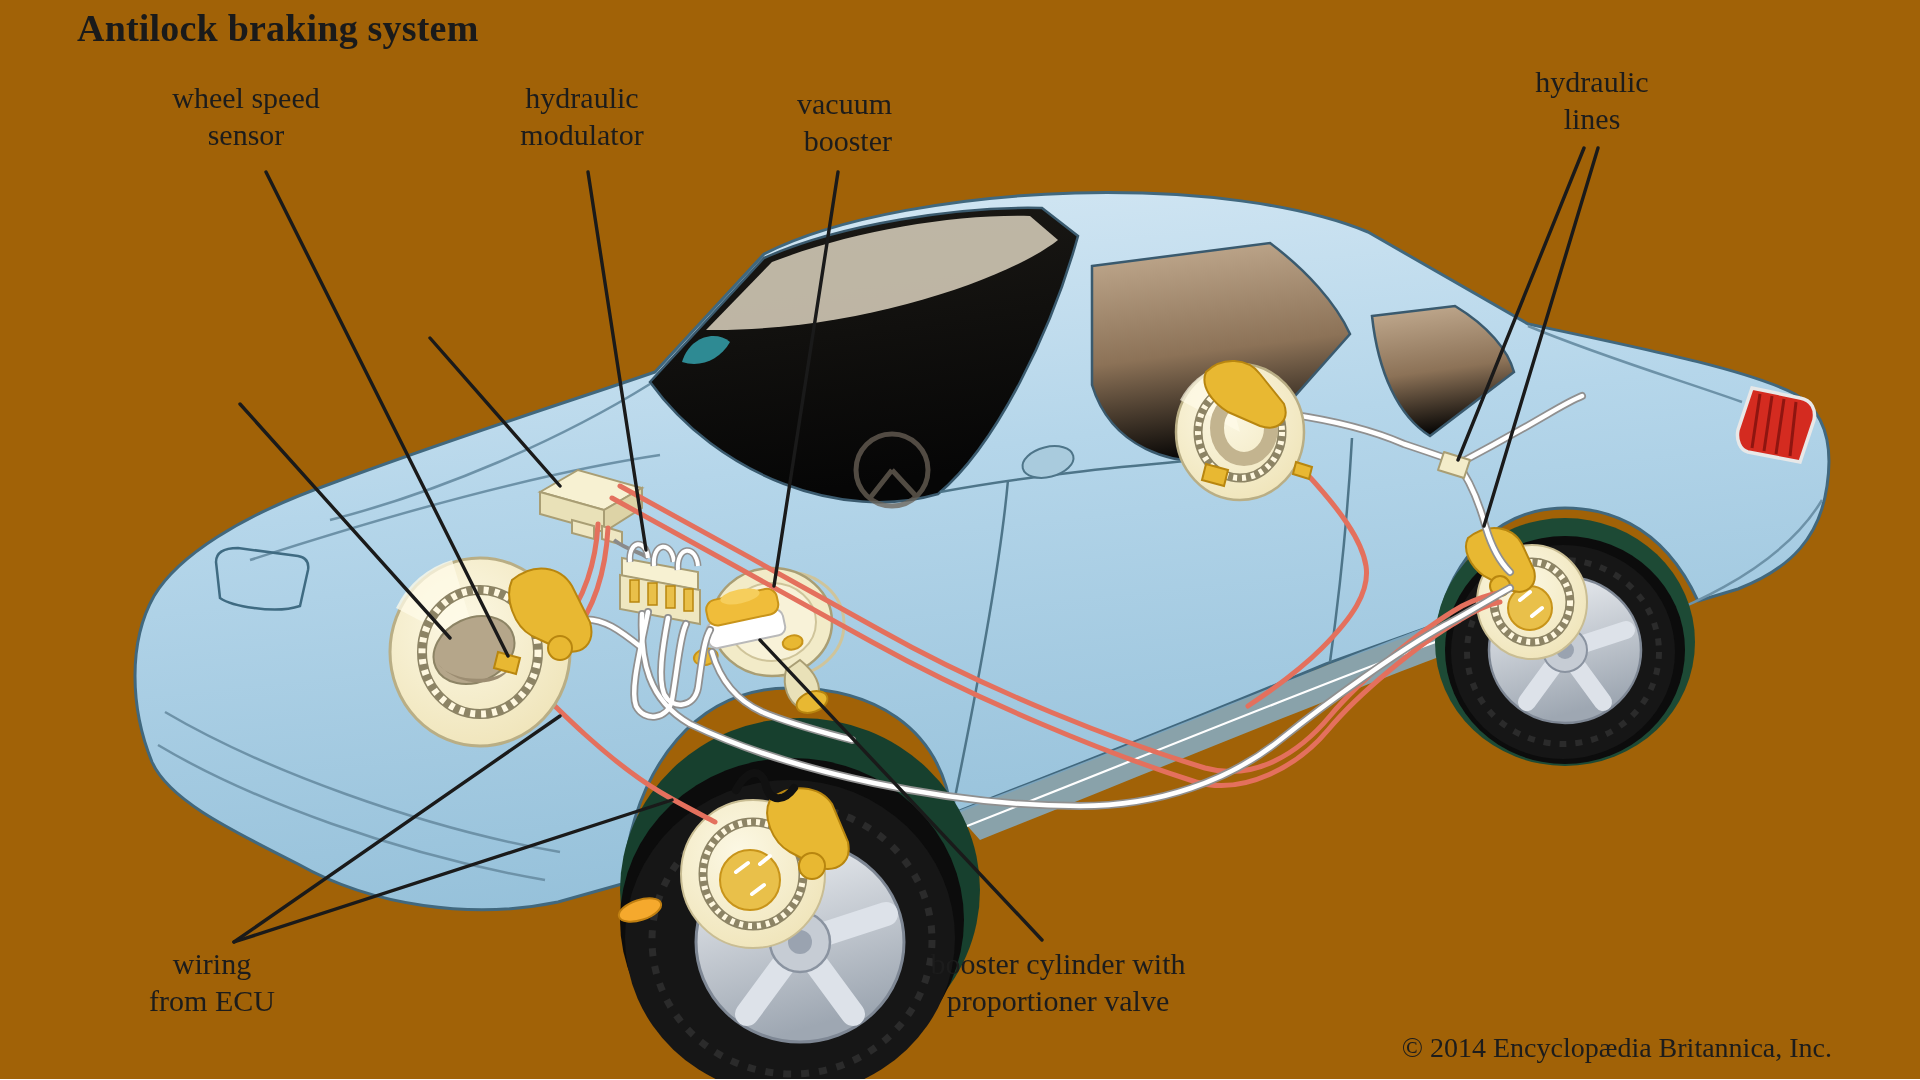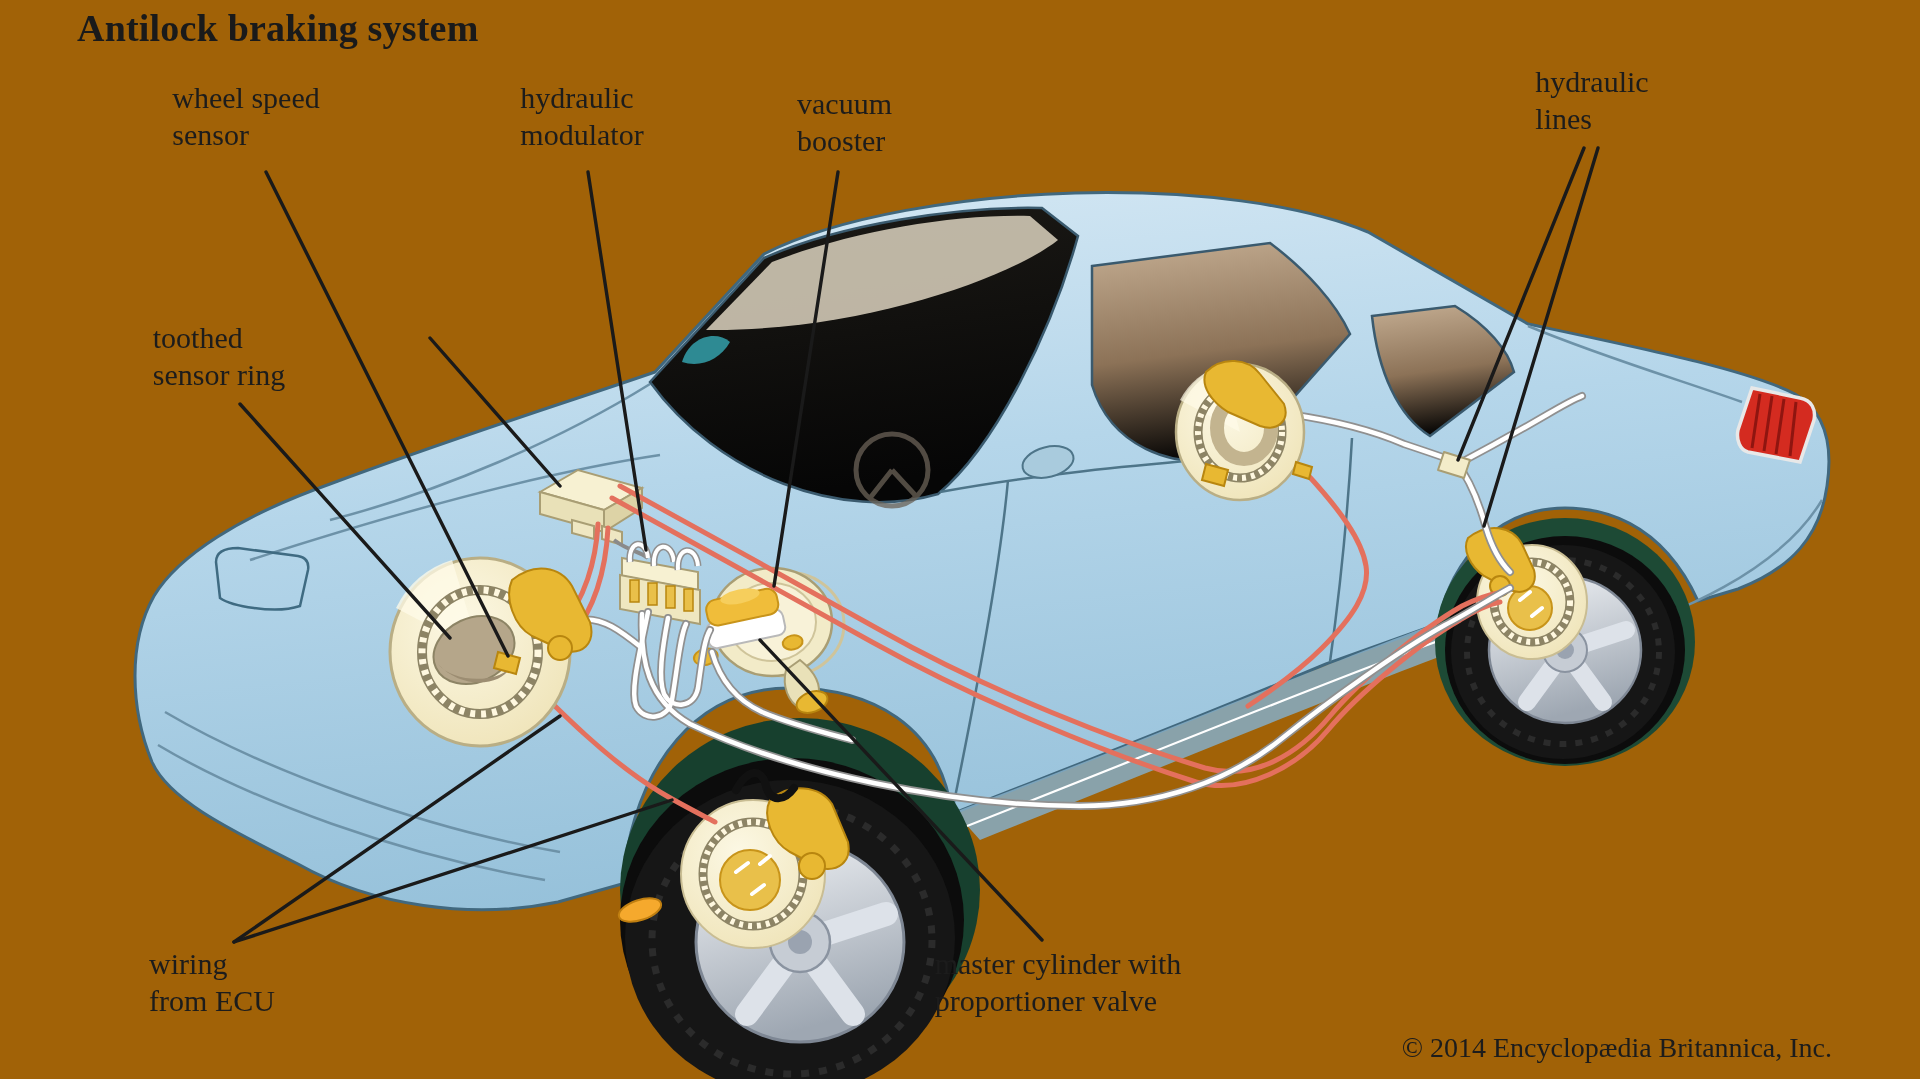--- a/index.html
+++ b/index.html
@@ -11,24 +11,24 @@
     overflow:hidden;
   }
   #art{position:absolute;left:0;top:0;}
   .title{
     position:absolute;left:77px;top:6px;
     font-size:38px;font-weight:bold;color:#1a1a1a;letter-spacing:0.2px;
   }
   .lbl{
     position:absolute;
     font-size:30px;color:#1c1c1c;line-height:1.22;
-    white-space:pre-line;text-align:left;
+    white-space:pre-line;text-align:center;
     transform:translateX(-50%);
   }
-  .lbl.left-align{transform:none;text-align:left;}
+  .lbl.left-align{transform:none;text-align:right;}
   .copyright{
     position:absolute;right:88px;top:1032px;
     font-size:28px;color:#1c1c1c;
   }
 </style>
 </head>
 <body>
 
 <div id="stage">
 
@@ -311,22 +311,20 @@
 <div class="title">Antilock braking system</div>
 
 <div class="lbl" style="left:246px;top:80px">wheel speed
 sensor</div>
 <div class="lbl" style="left:582px;top:80px">hydraulic
 modulator</div>
 <div class="lbl left-align" style="left:797px;top:86px">vacuum
 booster</div>
 <div class="lbl" style="left:1592px;top:64px">hydraulic
 lines</div>
-<div class="lbl" style="left:219px;top:320px">toothed
-sensor ring</div>
 <div class="lbl" style="left:212px;top:946px">wiring
 from ECU</div>
-<div class="lbl" style="left:1058px;top:946px">master cylinder with
+<div class="lbl" style="left:1058px;top:946px">booster cylinder with
 proportioner valve</div>
 
 <div class="copyright">© 2014 Encyclopædia Britannica, Inc.</div>
 
 </div>
 
 </body></html>

